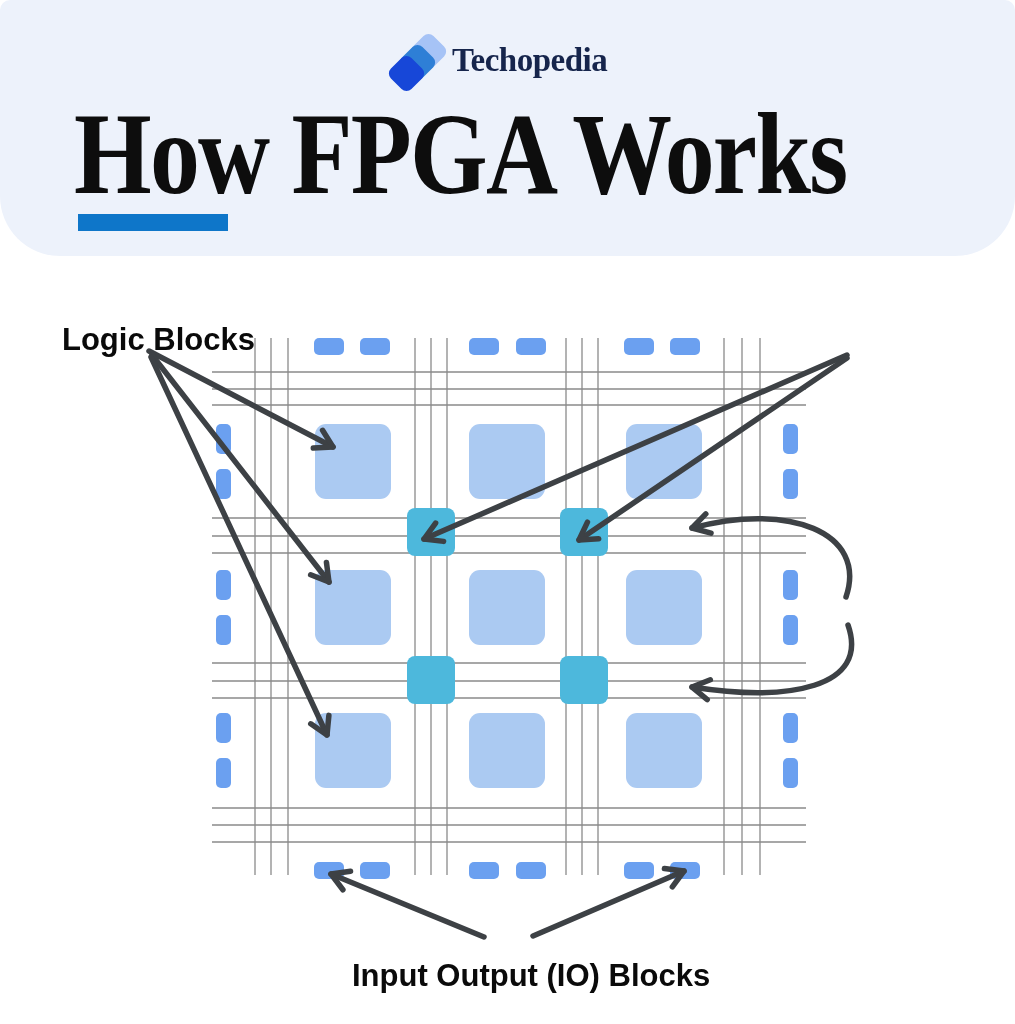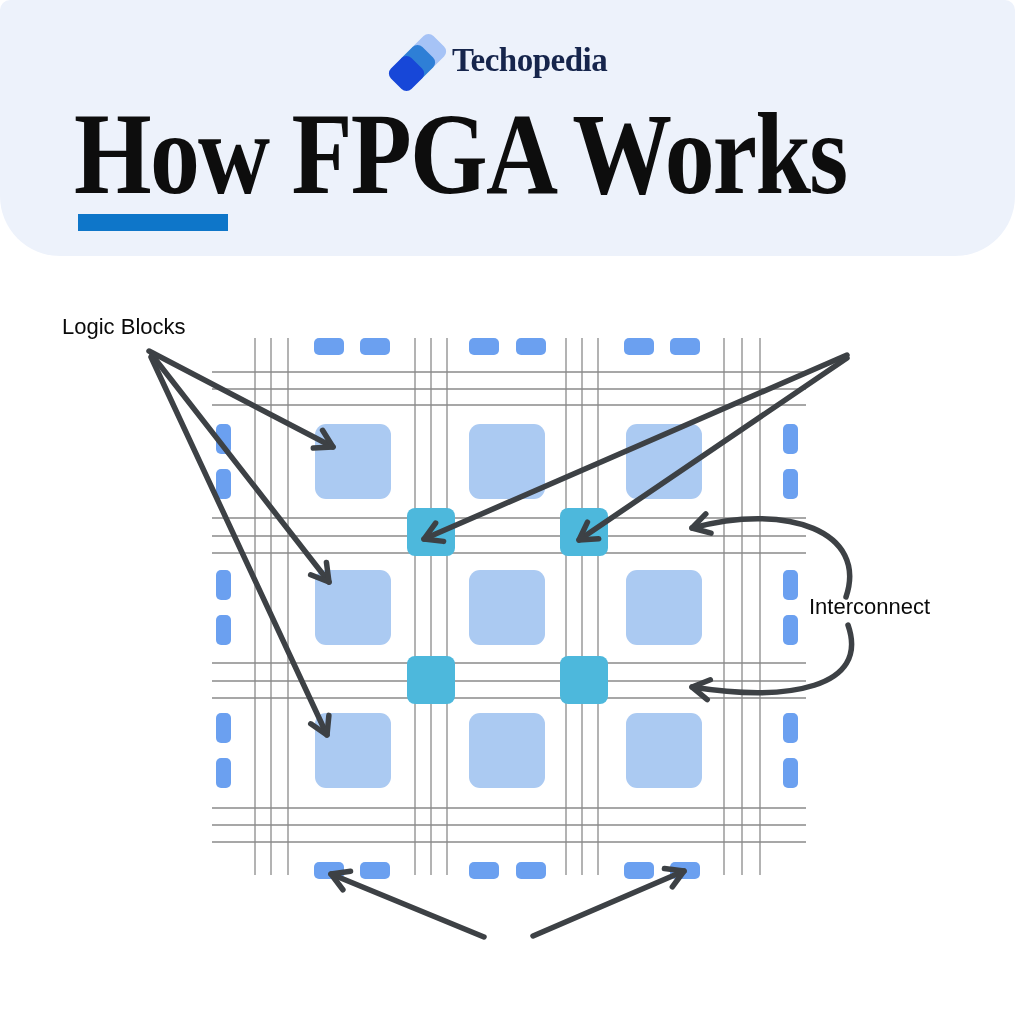--- a/index.html
+++ b/index.html
@@ -34,22 +34,22 @@
   
   svg.layer{position:absolute;left:0;top:0;width:1015px;height:1024px;}
   #grid-layer{z-index:1;}
   #arrow-layer{z-index:3;}
   .blocks{position:absolute;left:0;top:0;width:1015px;height:1024px;z-index:2;}
   .logic{position:absolute;width:76px;height:75px;border-radius:11px;background:var(--logic-block);}
   .switch{position:absolute;width:48px;height:48px;border-radius:8px;background:var(--switch-block);}
   .io-h{position:absolute;width:30px;height:17px;border-radius:5px;background:var(--io-block);}
   .io-v{position:absolute;width:15px;height:30px;border-radius:5px;background:var(--io-block);}
 
-  .diagram-label{position:absolute;z-index:4;font-size:22px;font-weight:normal;
-    color:var(--label-color);white-space:nowrap;}
+  .diagram-label{position:absolute;z-index:4;font-size:31px;font-weight:bold;
+    color:var(--label-color);white-space:nowrap;margin-top:8px;}
   #label-logic{left:62px;top:314px;}
   #label-switch{left:777px;top:309px;}
   #label-interconnect{left:809px;top:594px;}
   #label-io{left:352px;top:950px;}
 
   .grid-stroke{stroke:var(--grid-line);stroke-width:1.3;}
   .arrow-stroke{stroke:var(--arrow);stroke-width:5.5;fill:none;stroke-linecap:round;}
 </style>
 </head>
 <body>
@@ -157,15 +157,15 @@
     <path class="arrow-stroke" marker-end="url(#ah)" d="M151 357 L327 735"></path>
     <path class="arrow-stroke" marker-end="url(#ah)" d="M847 355 L424 539"></path>
     <path class="arrow-stroke" marker-end="url(#ah)" d="M847 358 L579 540"></path>
     <path class="arrow-stroke" marker-end="url(#ah)" d="M846 597 C868 532 788 502 692 528"></path>
     <path class="arrow-stroke" marker-end="url(#ah)" d="M848 625 C870 688 788 702 692 687"></path>
     <path class="arrow-stroke" marker-end="url(#ah)" d="M484 937 L331 874"></path>
     <path class="arrow-stroke" marker-end="url(#ah)" d="M533 936 L684 871"></path>
   </svg>
 
   <div id="label-logic" class="diagram-label">Logic Blocks</div>
-  <div id="label-interconnect" class="diagram-label">Interconnect</div>
+  <div id="label-io" class="diagram-label">Input Output (IO) Blocks</div>
 
 </div>
 
 </body></html>

